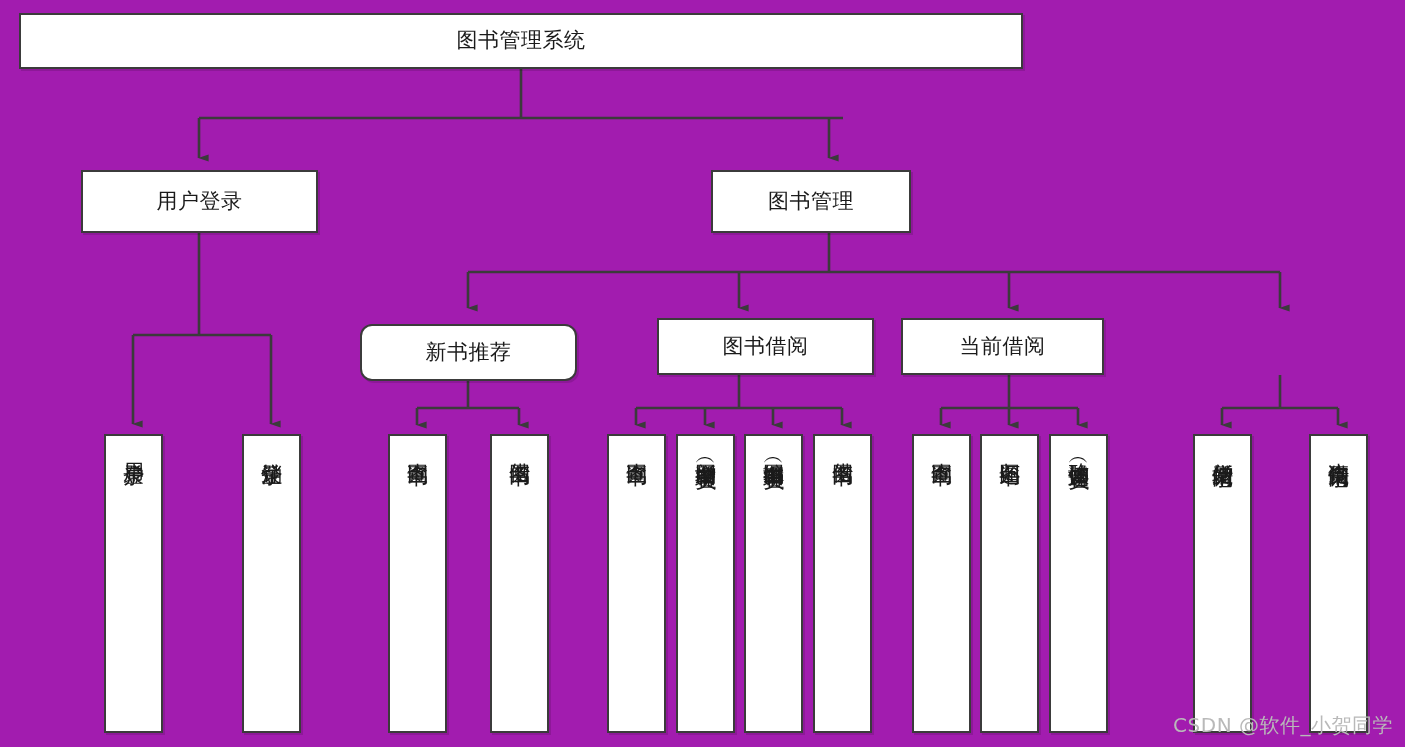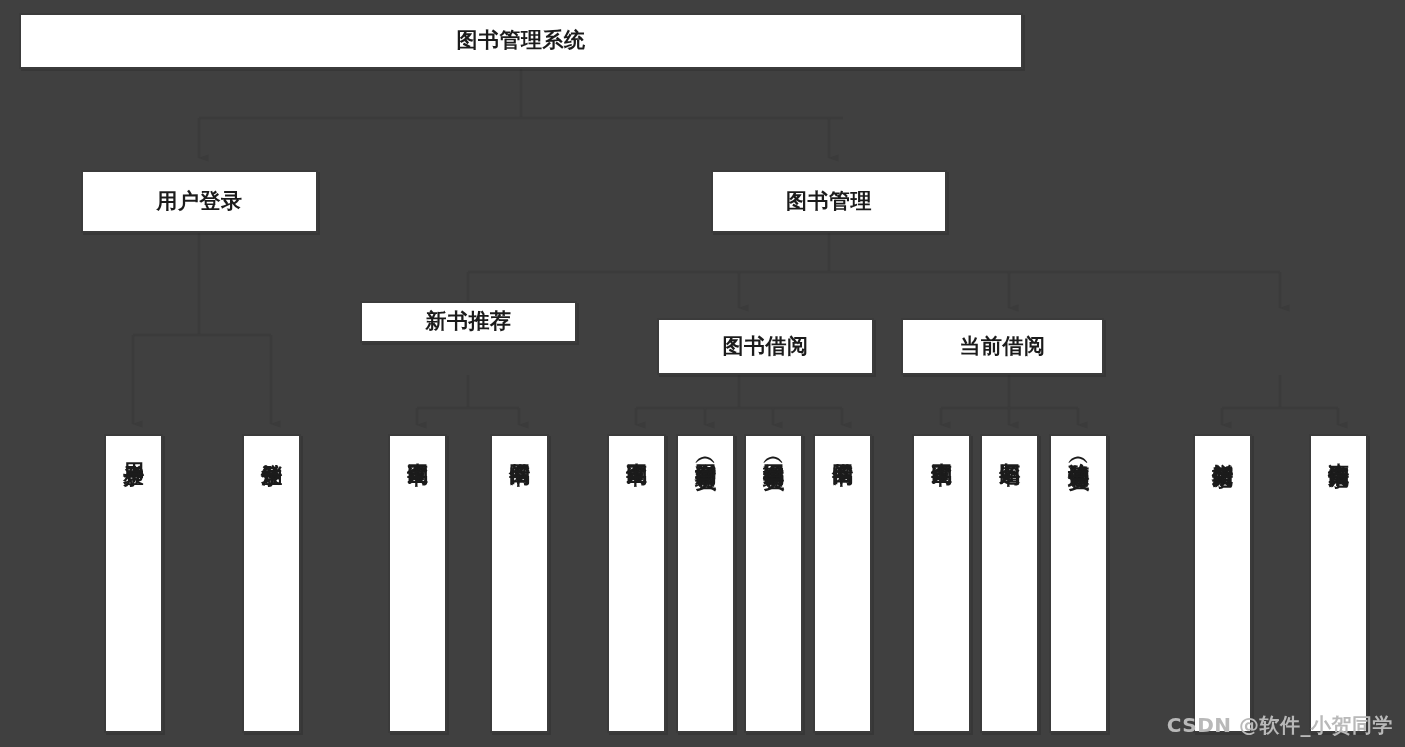--- a/index.html
+++ b/index.html
@@ -7,23 +7,22 @@
     padding: 0;
     background: #ffffff;
   }
   body {
     font-family: "DejaVu Sans", "Liberation Sans", sans-serif;
   }
   #canvas {
     position: relative;
     width: 1405px;
     height: 747px;
-    background: #404040;
+    background: #a21caf;
     overflow: hidden;
-    font-weight: bold;
   }
   svg.wires {
     position: absolute;
     left: 0;
     top: 0;
     width: 1405px;
     height: 747px;
     pointer-events: none;
   }
   .node {
@@ -127,25 +126,25 @@
     </g>
   </svg>
 
   <div class="node horiz" style="left:19px; top:13px; width:1004px; height:56px;">
     <span class="label">图书管理系统</span>
   </div>
 
   <div class="node horiz" style="left:81px; top:170px; width:237px; height:63px;">
     <span class="label">用户登录</span>
   </div>
-  <div class="node horiz" style="left:711px; top:170px; width:236px; height:63px;">
+  <div class="node horiz" style="left:711px; top:170px; width:200px; height:63px;">
     <span class="label">图书管理</span>
   </div>
 
-  <div class="node horiz" style="left:360px; top:301px; width:217px; height:42px;">
+  <div class="node horiz" style="left:360px; top:324px; width:217px; height:57px;border-radius:12px;">
     <span class="label">新书推荐</span>
   </div>
   <div class="node horiz" style="left:631px; top:318px; width:217px; height:57px;margin-left:26px;">
     <span class="label">图书借阅</span>
   </div>
   <div class="node horiz" style="left:901px; top:318px; width:203px; height:57px;">
     <span class="label">当前借阅</span>
   </div>
 
   <div class="node vert" style="left:104px; top:434px; width:59px; height:299px;">

